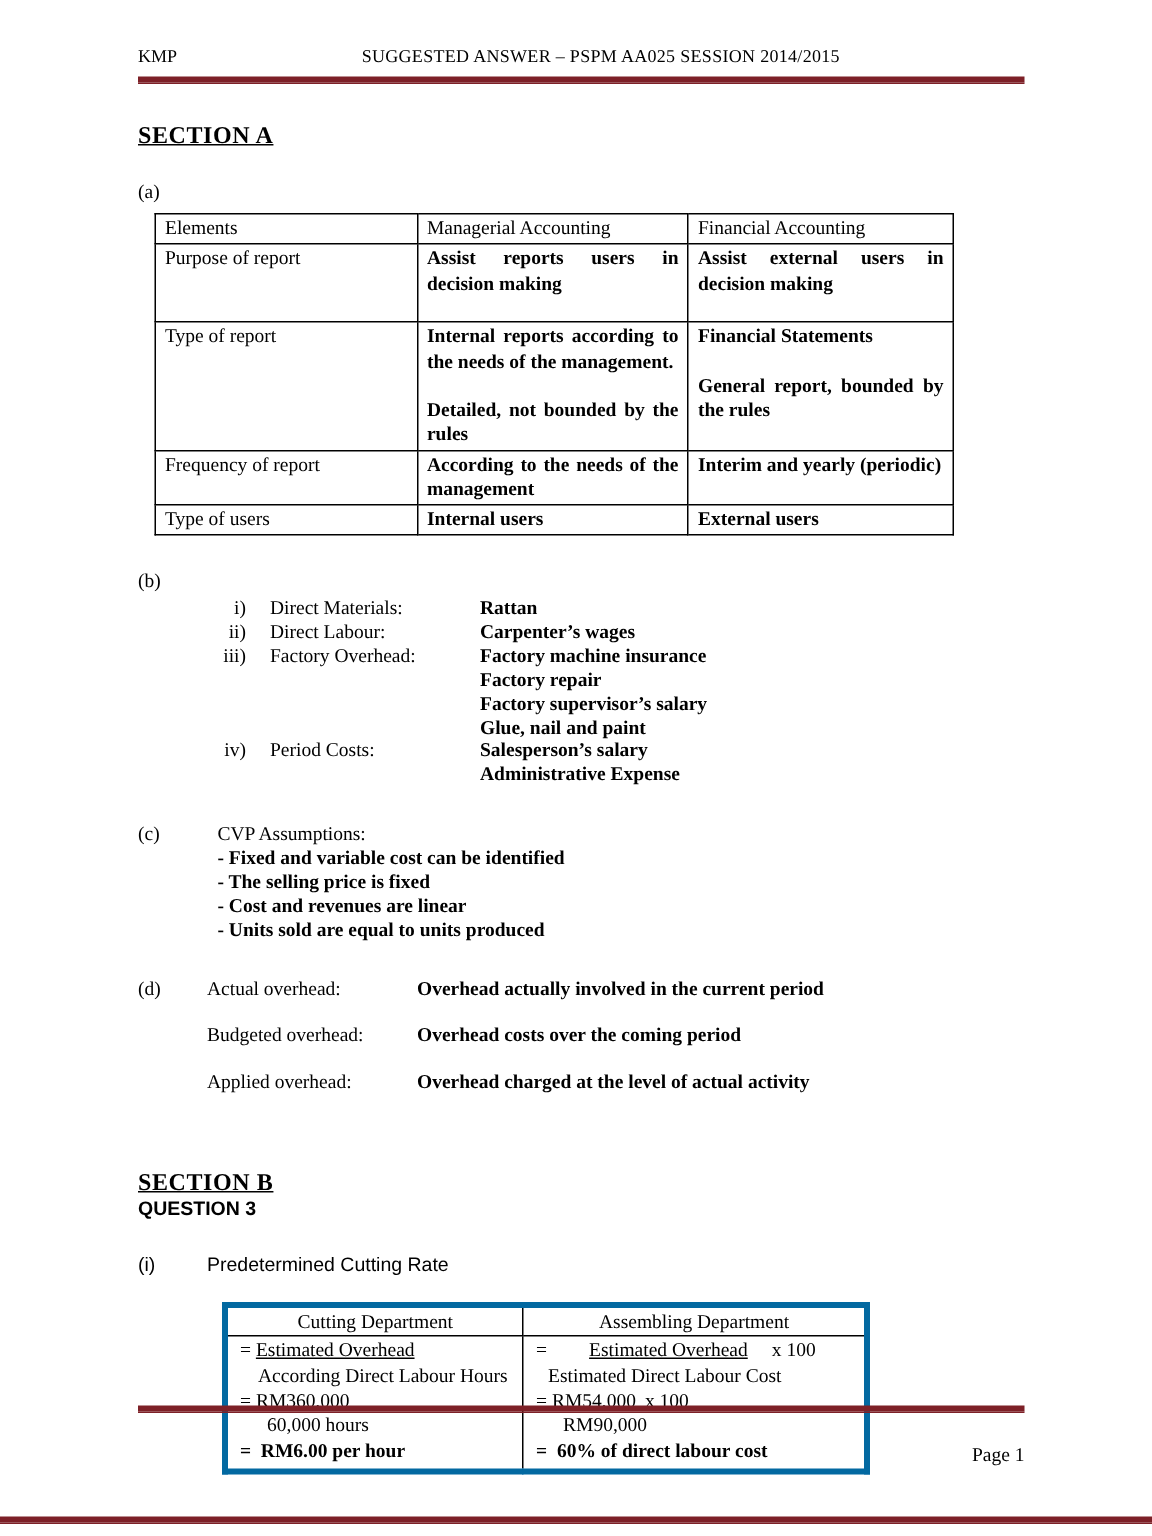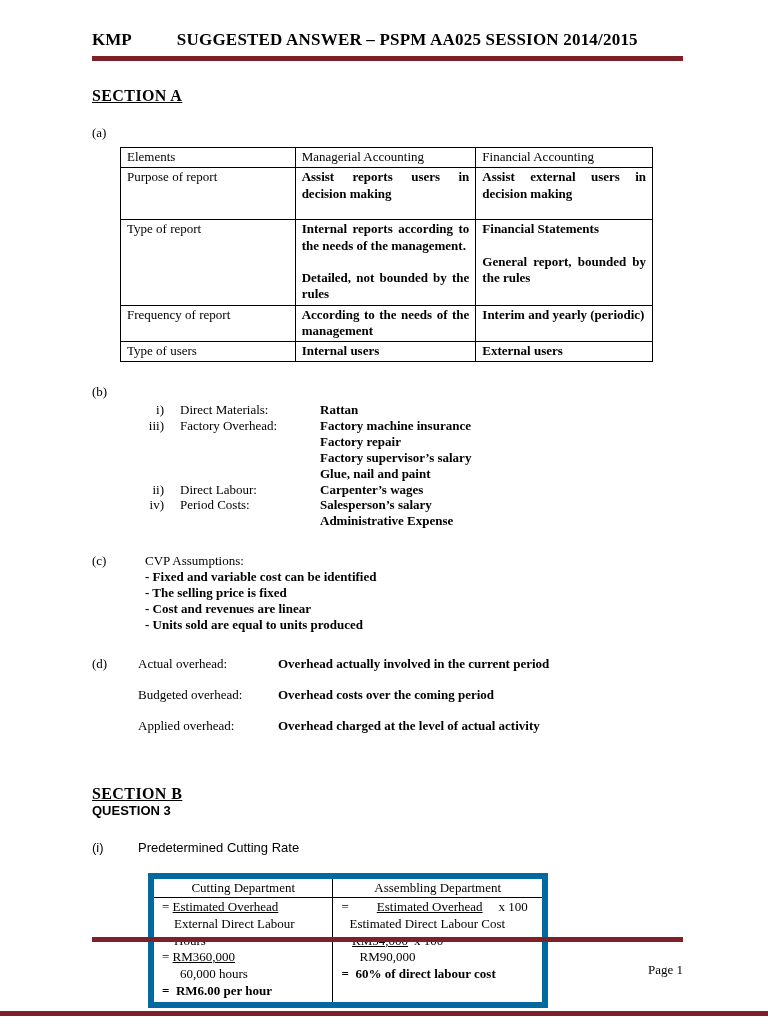--- a/index.html
+++ b/index.html
@@ -9,41 +9,41 @@
     width: 768px; height: 1024px;
     background: #ffffff;
     font-family: "Liberation Serif", serif;
     color: #000;
     position: relative;
     overflow: hidden;
   }
   .page { padding: 30px 85px 0 92px; height: 100%; position: relative; }
 
   
-  .doc-header { display: flex; align-items: baseline; font-size: 17px; font-weight: bold; }
+  .doc-header { display: flex; align-items: baseline; font-size: 12px; font-weight: normal; }
   .hdr-left { flex: 0 0 auto; }
   .hdr-title { flex: 1; text-align: center; letter-spacing: 0.2px; }
   .rule-double {
     margin-top: 6px; height: 3px;
     border-top: 4px solid var(--rule, #7d2027);
     border-bottom: 1px solid var(--rule, #7d2027);
   }
 
   
   .section-heading {
     margin: 26px 0 0 0; font-size: 16px; font-weight: bold;
     text-decoration: underline; letter-spacing: 0.4px;
   }
 
   .plabel { font-size: 13px; }
 
   
   .part-a { margin-top: 20px; }
   table.ma {
-    border-collapse: collapse; margin: 6px 0 0 28px;
+    border-collapse: collapse; margin: 6px 0 0 11px;
     width: 533px; font-size: 13px; line-height: 1.25;
   }
   table.ma col.c0 { width: 175px; }
   table.ma col.c1 { width: 181px; }
   table.ma col.c2 { width: 177px; }
   table.ma td {
     border: 1px solid #000; padding: 1px 6px 2px 6px;
     vertical-align: top; text-align: left; font-weight: normal;
   }
   table.ma tr.r1 { height: 52px; }
@@ -77,21 +77,21 @@
     font-family: Liberation Sans, sans-serif;
     font-size: 13px; font-weight: bold;
   }
   .part-i { margin-top: 22px; font-size: 13px; display: flex;
     font-family: "Liberation Sans", sans-serif; }
   .part-i .plabel { flex: 0 0 46px; font-family: "Liberation Sans", sans-serif; }
 
   
   table.ft {
     border-collapse: collapse; margin: 18px 0 0 56px;
-    width: 400px; font-size: 13px; border: 6px solid #0369a1;
+    width: 432px; font-size: 13px; border: 4px solid #0369a1;
   }
   table.ft col.fc0 { width: 220px; }
   table.ft col.fc1 { width: 252px; }
   table.ft td { border: 1px solid #000; vertical-align: top; padding: 1px 6px 3px 8px; }
   table.ft td.fh { text-align: center; padding: 1px 4px; }
   .line { line-height: 1.28; white-space: pre-wrap; }
   .line .u { text-decoration: underline; }
   .line.b { font-weight: bold; }
   .ind1 { padding-left: 12px; }
   .ind2 { padding-left: 18px; }
@@ -166,31 +166,31 @@
 
   <div class="part-b">
     <div class="plabel">(b)</div>
     <div class="b-items">
       <div class="b-row">
         <div class="b-num">i)</div>
         <div class="b-label">Direct Materials:</div>
         <div class="b-value">Rattan</div>
       </div>
       <div class="b-row">
+        <div class="b-num">ii)</div>
+        <div class="b-label">Direct Labour:</div>
+        <div class="b-value">Carpenter’s wages</div>
+      </div>
+      <div class="b-row">
         <div class="b-num">iii)</div>
         <div class="b-label">Factory Overhead:</div>
         <div class="b-value">Factory machine insurance
 Factory repair
 Factory supervisor’s salary
 Glue, nail and paint</div>
-      </div>
-      <div class="b-row">
-        <div class="b-num">ii)</div>
-        <div class="b-label">Direct Labour:</div>
-        <div class="b-value">Carpenter’s wages</div>
       </div>
       <div class="b-row">
         <div class="b-num">iv)</div>
         <div class="b-label">Period Costs:</div>
         <div class="b-value">Salesperson’s salary
 Administrative Expense</div>
       </div>
     </div>
   </div>
 
@@ -238,21 +238,21 @@
         <col class="fc1">
       </colgroup>
     <tbody>
       <tr>
         <td class="fh">Cutting Department</td>
         <td class="fh">Assembling Department</td>
       </tr>
       <tr>
         <td class="f-cell">
           <div class="line"><span>=</span> <span class="u">Estimated Overhead</span></div>
-          <div class="line ind1">External Direct Labour Hours</div>
+          <div class="line ind1">According Direct Labour Hours</div>
           <div class="line"><span>=</span> <span class="u">RM360,000</span></div>
           <div class="line ind2">60,000 hours</div>
           <div class="line b">=  RM6.00 per hour</div>
         </td>
         <td class="f-cell">
           <div class="line"><span>=</span><span class="u gap-l">Estimated Overhead</span><span class="gap-s">x 100</span></div>
           <div class="line ind3">Estimated Direct Labour Cost</div>
           <div class="line"><span>=</span> <span class="u">RM54,000</span><span class="gap-xs">x 100</span></div>
           <div class="line ind2">RM90,000</div>
           <div class="line b">=  60% of direct labour cost</div>

